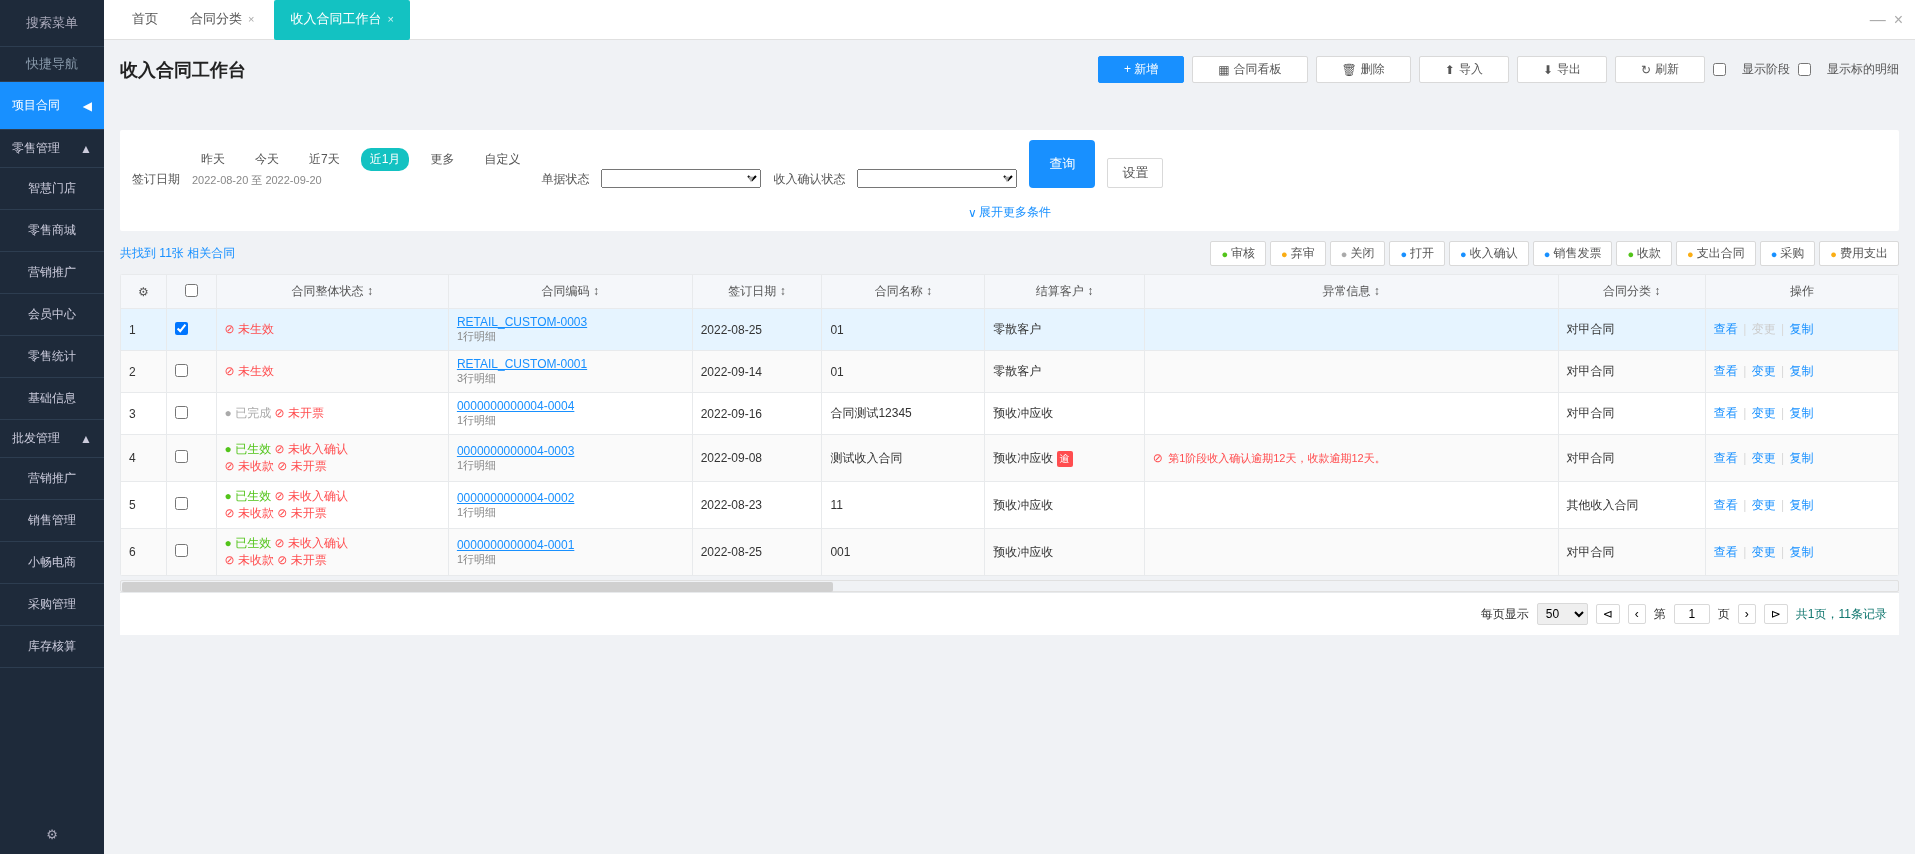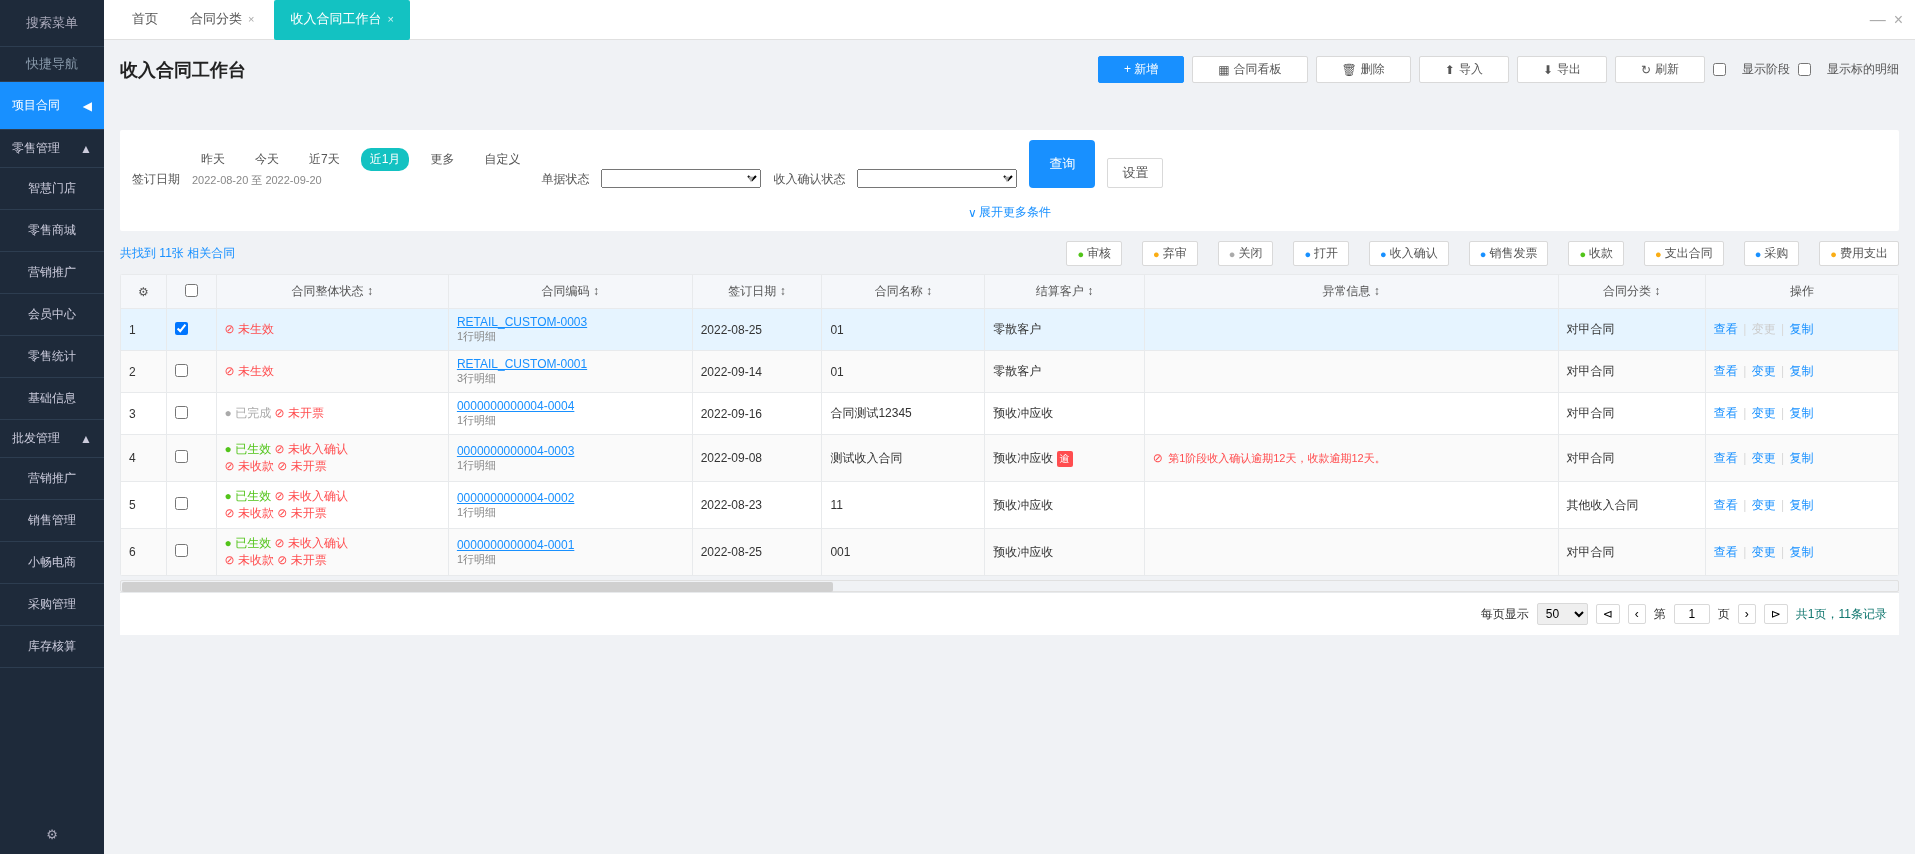--- a/index.html
+++ b/index.html
@@ -47,21 +47,21 @@
     .filter-date-btn.active { background: #13c2c2; color: #fff; border-radius: 10px; }
     .filter-date-range { font-size: 11px; color: #888; margin-top: 2px; }
     .filter-select-wrapper { position: relative; display: inline-block; }
     .filter-select-wrapper::after { content: '▼'; position: absolute; right: 6px; top: 50%; transform: translateY(-50%); font-size: 9px; color: #aaa; pointer-events: none; }
     .filter-select-wrapper select { width: 160px; }
     .expand-btn { color: #1890ff; cursor: pointer; font-size: 12px; display: flex; align-items: center; gap: 2px; }
     .filter-query-btn { background: #1890ff; color: #fff; border: none; padding: 15px 20px; border-radius: 4px; cursor: pointer; font-size: 13px; }
     .filter-setting-btn { background: #fff; color: #555; border: 1px solid #d9d9d9; padding: 5px 14px; border-radius: 2px; cursor: pointer; font-size: 13px; }
 
     
-    .action-bar { display: flex; align-items: center; gap: 20px; margin-bottom: 8px; flex-wrap: wrap; }
+    .action-bar { display: flex; align-items: center; gap: 4px; margin-bottom: 8px; flex-wrap: wrap; }
     .count-text { font-size: 12px; color: #555; flex: 1; }
     .count-text span { color: #1890ff; }
     .action-btn { display: flex; align-items: center; gap: 3px; padding: 3px 10px; border: 1px solid #d9d9d9; background: #fff; border-radius: 2px; cursor: pointer; font-size: 12px; color: #555; }
 
     
     .table-wrapper { background: #fff; border-radius: 2px; overflow: auto; max-height: 420px; }
     table { width: 100%; border-collapse: collapse; font-size: 12px; }
     thead th { background: #f5f7fa; border: 1px solid #e8eaec; padding: 8px 8px; font-weight: 500; color: #555; white-space: nowrap; position: sticky; top: 0; z-index: 1; }
     tbody td { border: 1px solid #e8eaec; padding: 6px 8px; color: #333; }
     tbody tr:nth-child(odd) { background: #fff; }

